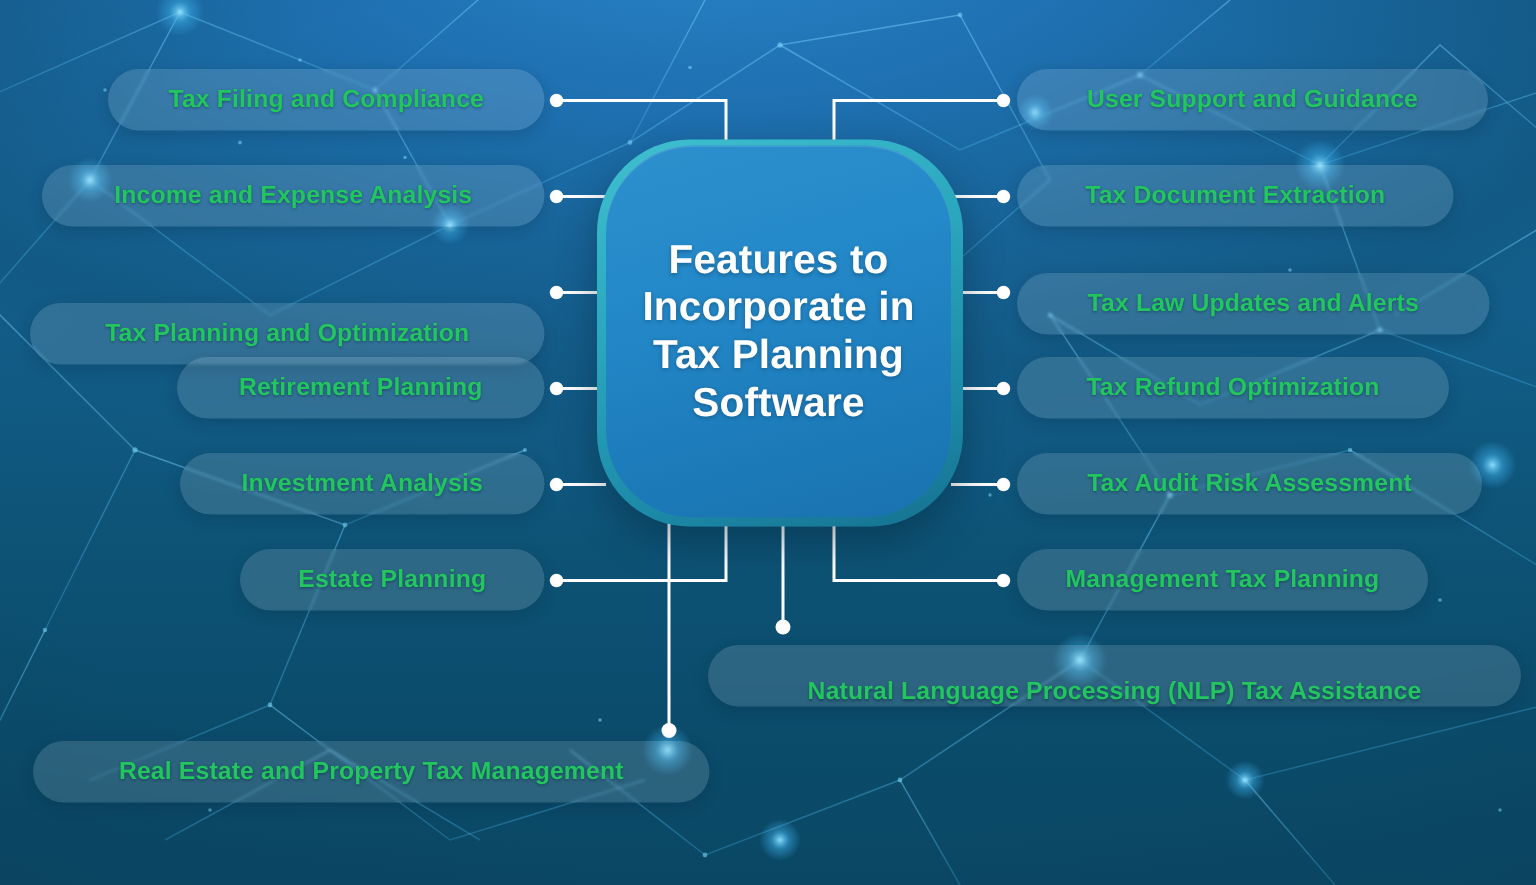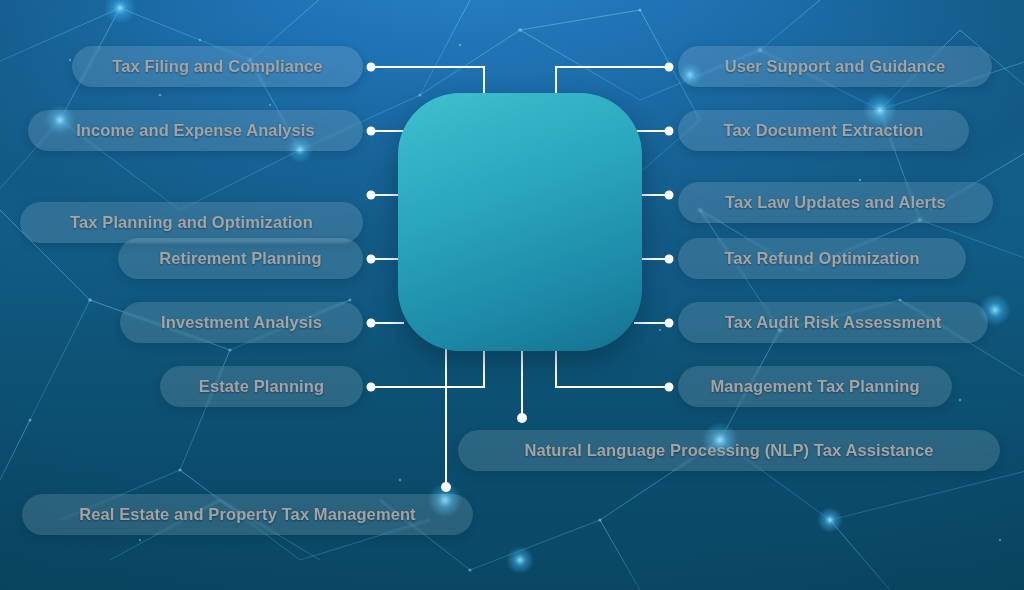--- a/index.html
+++ b/index.html
@@ -49,21 +49,21 @@
 
   
   .pill{
     position:absolute;height:41px;border-radius:21px;
     background:rgba(255,255,255,.135);
     display:flex;align-items:center;justify-content:center;
     box-shadow:0 3px 10px rgba(3,32,50,.20);
     backdrop-filter:blur(1px);
   }
   .pill span{
-    color:#a3a3a3;font-weight:bold;font-size:16.5px;letter-spacing:.1px;
+    color:#22c55e;font-weight:bold;font-size:16.5px;letter-spacing:.1px;
     white-space:nowrap;
     text-shadow:0 1px 2px rgba(0,25,45,.45);
   }
   .pill.wide span{font-size:16.5px;}
 </style>
 </head>
 <body>
 
 <div id="stage">
 
@@ -197,20 +197,26 @@
       <circle cx="669" cy="195" r="4.5"></circle>
       <circle cx="669" cy="259" r="4.5"></circle>
       <circle cx="669" cy="323" r="4.5"></circle>
       <circle cx="669" cy="387" r="4.5"></circle>
       <circle cx="522" cy="418" r="5"></circle>
       <circle cx="446" cy="487" r="5"></circle>
     </g>
   </svg>
 
   <div class="hub-ring"></div>
+  <div class="hub">
+    <div class="hub-title">Features to
+Incorporate in
+Tax Planning
+Software</div>
+  </div>
 
   <div id="pill-host">
       <div class="pill" style="left: 72px; top: 46px; width: 291px;">
         <span>Tax Filing and Compliance</span>
       </div>
       <div class="pill" style="left: 28px; top: 110px; width: 335px;">
         <span>Income and Expense Analysis</span>
       </div>
       <div class="pill" style="left: 20px; top: 174px; width: 343px; margin-top: 28px;">
         <span>Tax Planning and Optimization</span>
@@ -235,21 +241,21 @@
       </div>
       <div class="pill" style="left: 678px; top: 238px; width: 288px;">
         <span>Tax Refund Optimization</span>
       </div>
       <div class="pill" style="left: 678px; top: 302px; width: 310px;">
         <span>Tax Audit Risk Assessment</span>
       </div>
       <div class="pill" style="left: 678px; top: 366px; width: 274px;">
         <span>Management Tax Planning</span>
       </div>
-      <div class="pill wide" style="left: 458px; top: 430px; width: 542px;">
+      <div class="pill wide" style="left: 472px; top: 430px; width: 542px; align-items: flex-end;">
         <span>Natural Language Processing (NLP) Tax Assistance</span>
       </div>
       <div class="pill wide" style="left: 22px; top: 494px; width: 451px;">
         <span>Real Estate and Property Tax Management</span>
       </div>
     </div>
 
 </div>
 
 </body></html>

